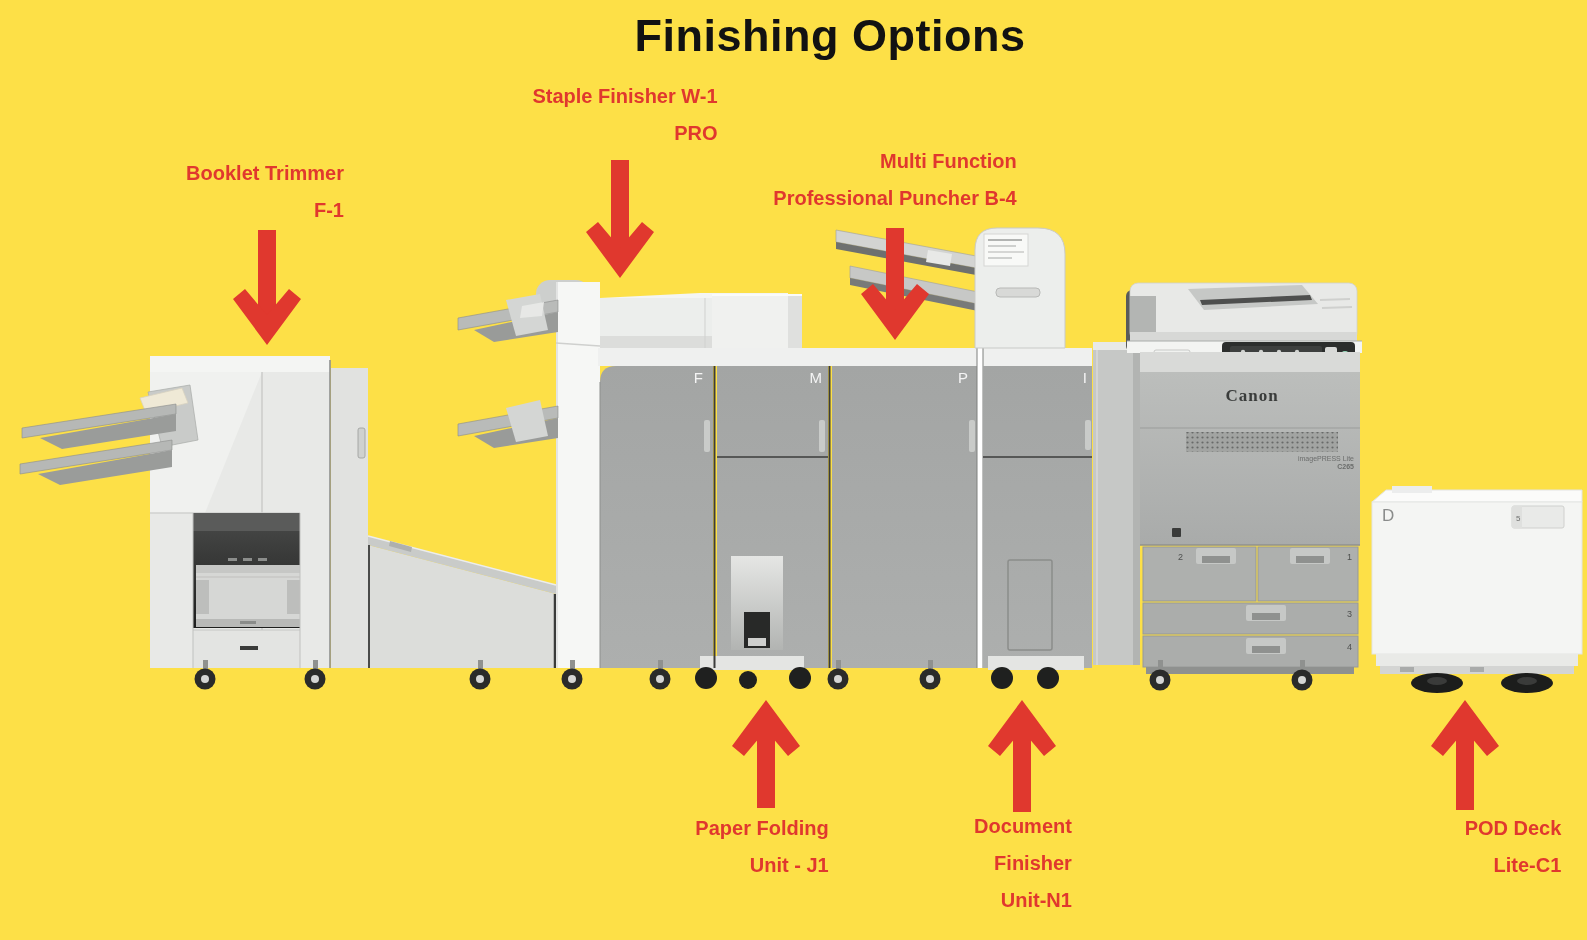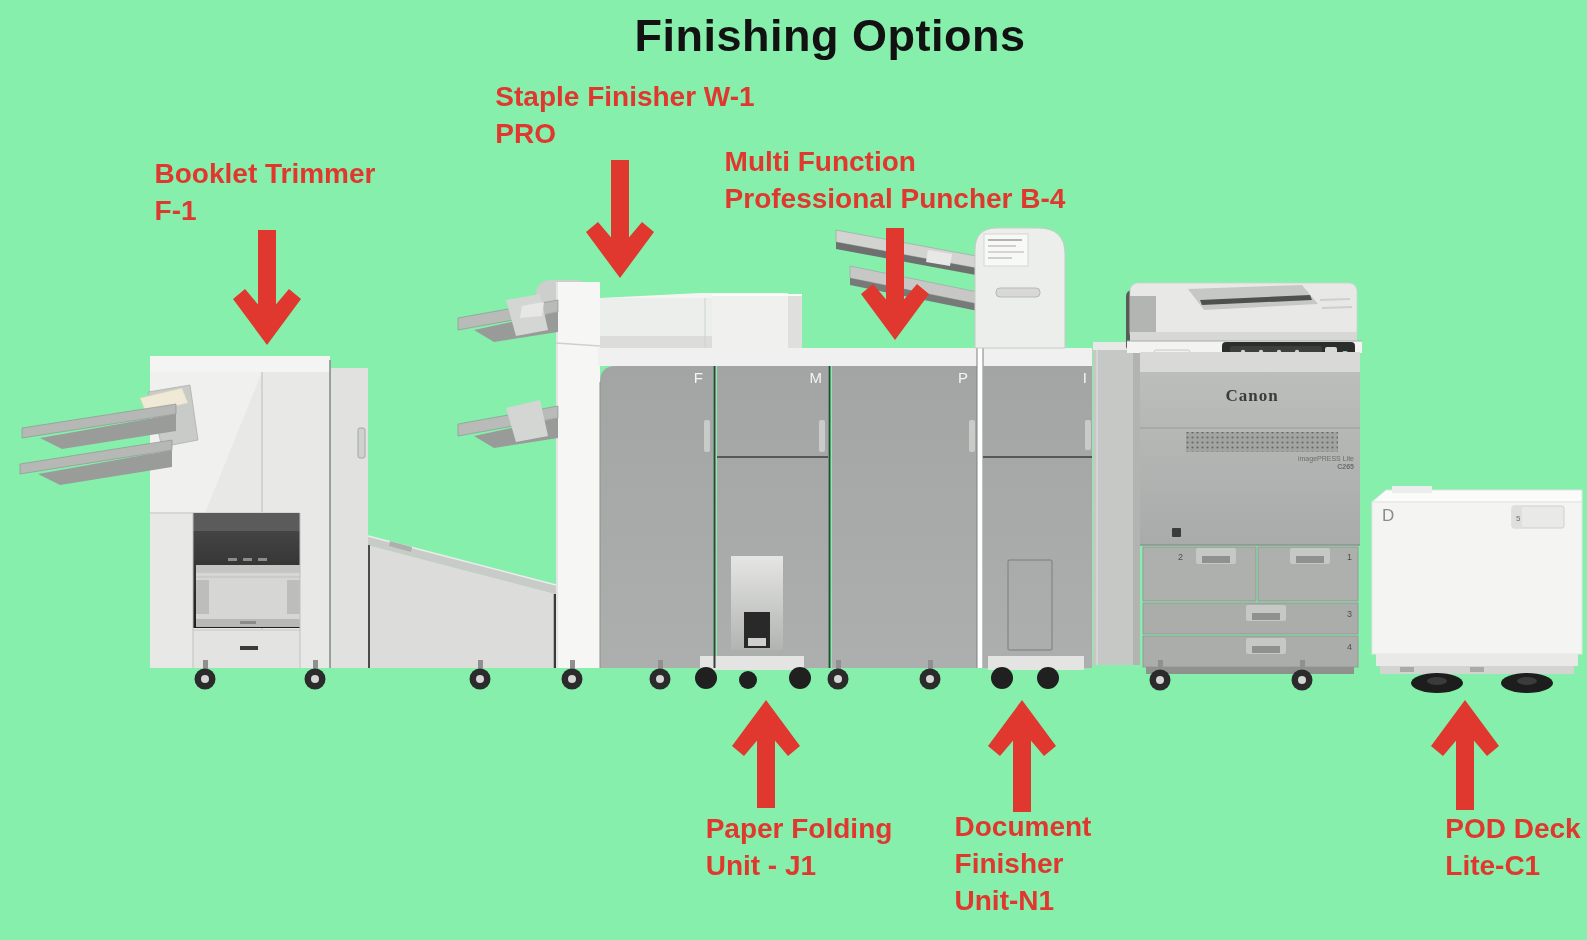--- a/index.html
+++ b/index.html
@@ -1,21 +1,21 @@
 <!DOCTYPE html>
 <html style="--accent: #e0382e; --title: #121212;"><head>
 <meta charset="utf-8">
 <style>
   html,body{margin:0;padding:0;background:#fff;}
-  .canvas{position:relative;width:1587px;height:940px;background:#86efac;overflow:hidden;
+  .canvas{position:relative;width:1587px;height:940px;background:#fde047;overflow:hidden;
           font-family:"Liberation Sans", sans-serif;}
   .page-title{position:absolute;top:10px;left:830px;transform:translateX(-50%);
               font-size:45px;font-weight:800;color:var(--title,#121212);letter-spacing:0.5px;white-space:nowrap;}
-  .callout{position:absolute;transform:translateX(-50%);text-align:left;
-           color:var(--accent,#e0382e);font-weight:700;font-size:28px;line-height:37px;white-space:nowrap;}
+  .callout{position:absolute;transform:translateX(-50%);text-align:right;
+           color:var(--accent,#e0382e);font-weight:700;font-size:20px;line-height:37px;white-space:nowrap;}
   svg.machine{position:absolute;left:0;top:0;}
   svg text{font-family:"Liberation Sans", sans-serif;}
   .arrow{fill:var(--accent,#e0382e);}
   .badge{fill:rgba(255,255,255,0.88);font-size:15px;font-weight:500;}
   .brand{font-family:"Liberation Serif", serif;font-weight:bold;font-size:17px;fill:#3a3c3b;letter-spacing:1px;}
   .model{fill:#6b6d6c;font-size:7px;}
   .drawer-num{fill:#4e504f;font-size:9px;}
   .tiny-num{fill:#6e706f;font-size:8px;}
   .d-badge{fill:#8a8c8b;font-size:17px;}
 </style>
@@ -31,21 +31,21 @@
     <div>PRO</div>
   </div>
   <div class="callout" style="left:265px;top:155px;">
     <div>Booklet Trimmer</div>
     <div>F-1</div>
   </div>
   <div class="callout" style="left:895px;top:143px;">
     <div>Multi Function</div>
     <div>Professional Puncher B-4</div>
   </div>
-  <div class="callout" style="left:799px;top:810px;">
+  <div class="callout" style="left:762px;top:810px;">
     <div>Paper Folding</div>
     <div>Unit - J1</div>
   </div>
   <div class="callout" style="left:1023px;top:808px;">
     <div>Document</div>
     <div>Finisher</div>
     <div>Unit-N1</div>
   </div>
   <div class="callout" style="left:1513px;top:810px;">
     <div>POD Deck</div>

